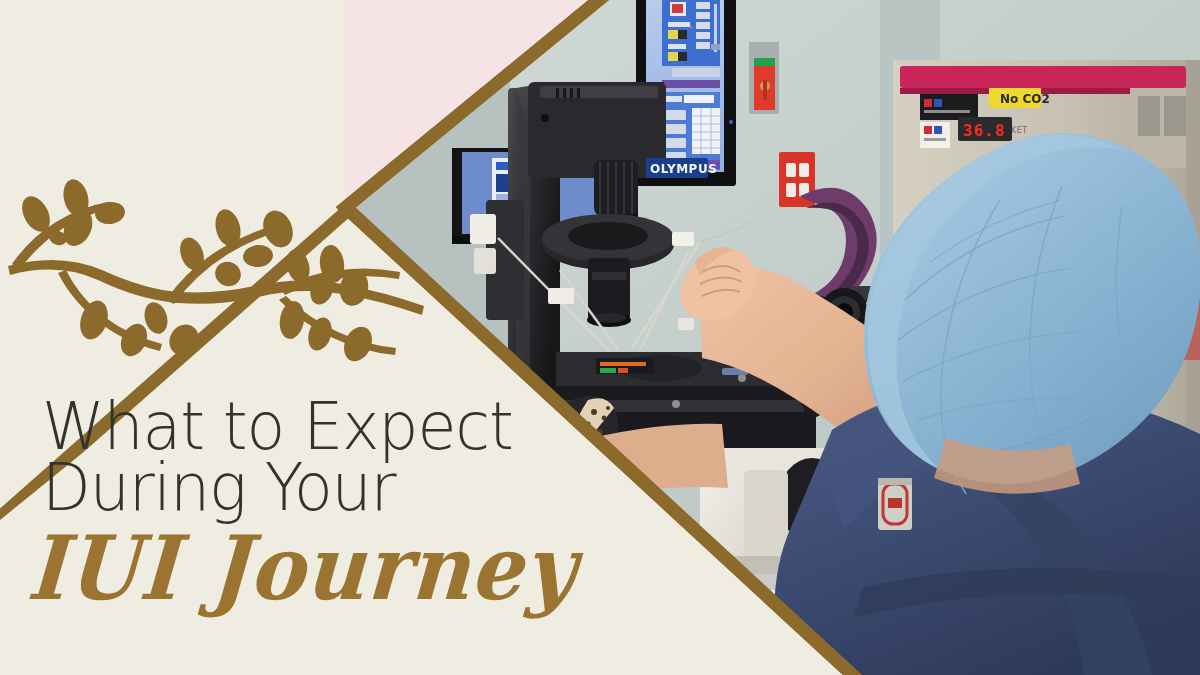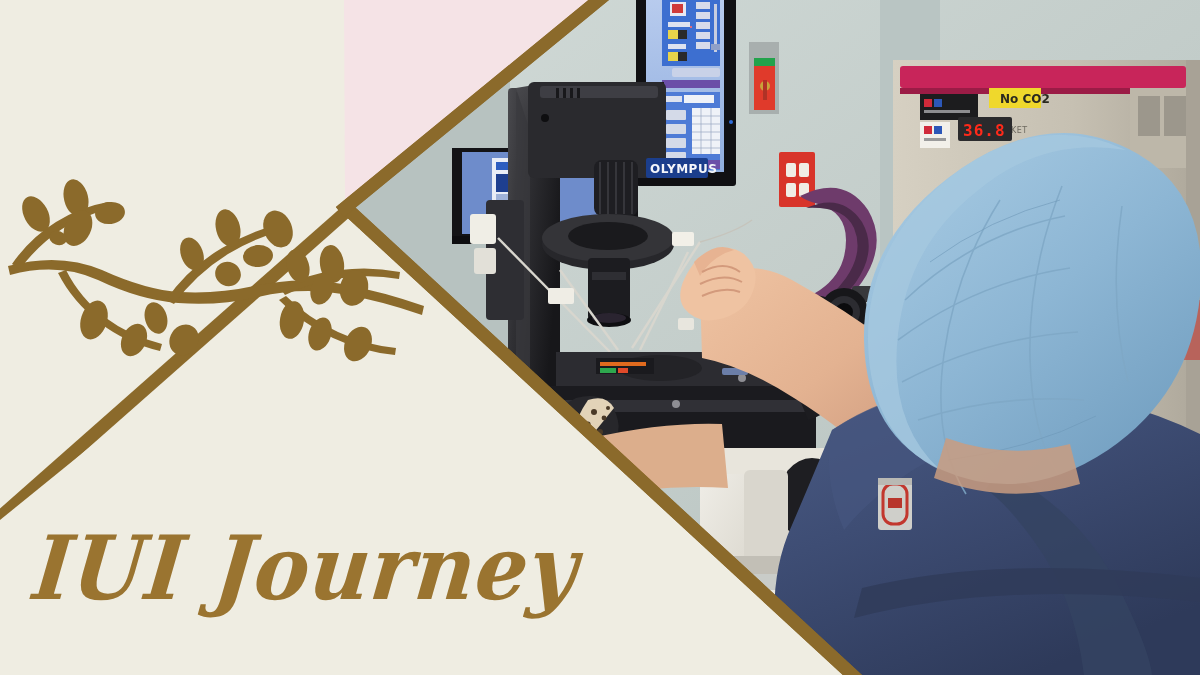--- a/index.html
+++ b/index.html
@@ -422,16 +422,20 @@
       <ellipse cx="128" cy="162" rx="12" ry="17" transform="rotate(26 128 162)"></ellipse>
       <ellipse cx="150" cy="140" rx="11" ry="16" transform="rotate(-16 150 140)"></ellipse>
       <ellipse cx="178" cy="162" rx="14" ry="16" transform="rotate(34 178 162)"></ellipse>
 
       <ellipse cx="286" cy="142" rx="12" ry="19" transform="rotate(10 286 142)"></ellipse>
       <ellipse cx="314" cy="156" rx="11" ry="17" transform="rotate(18 314 156)"></ellipse>
       <ellipse cx="352" cy="166" rx="13" ry="18" transform="rotate(24 352 166)"></ellipse>
     </g>
   </svg>
 
+  <div id="headline-block">
+    <div class="headline-line">What to Expect</div>
+    <div class="headline-line">During Your</div>
+  </div>
 
   <div id="script-line">IUI Journey</div>
 
 </div>
 
 </body></html>

